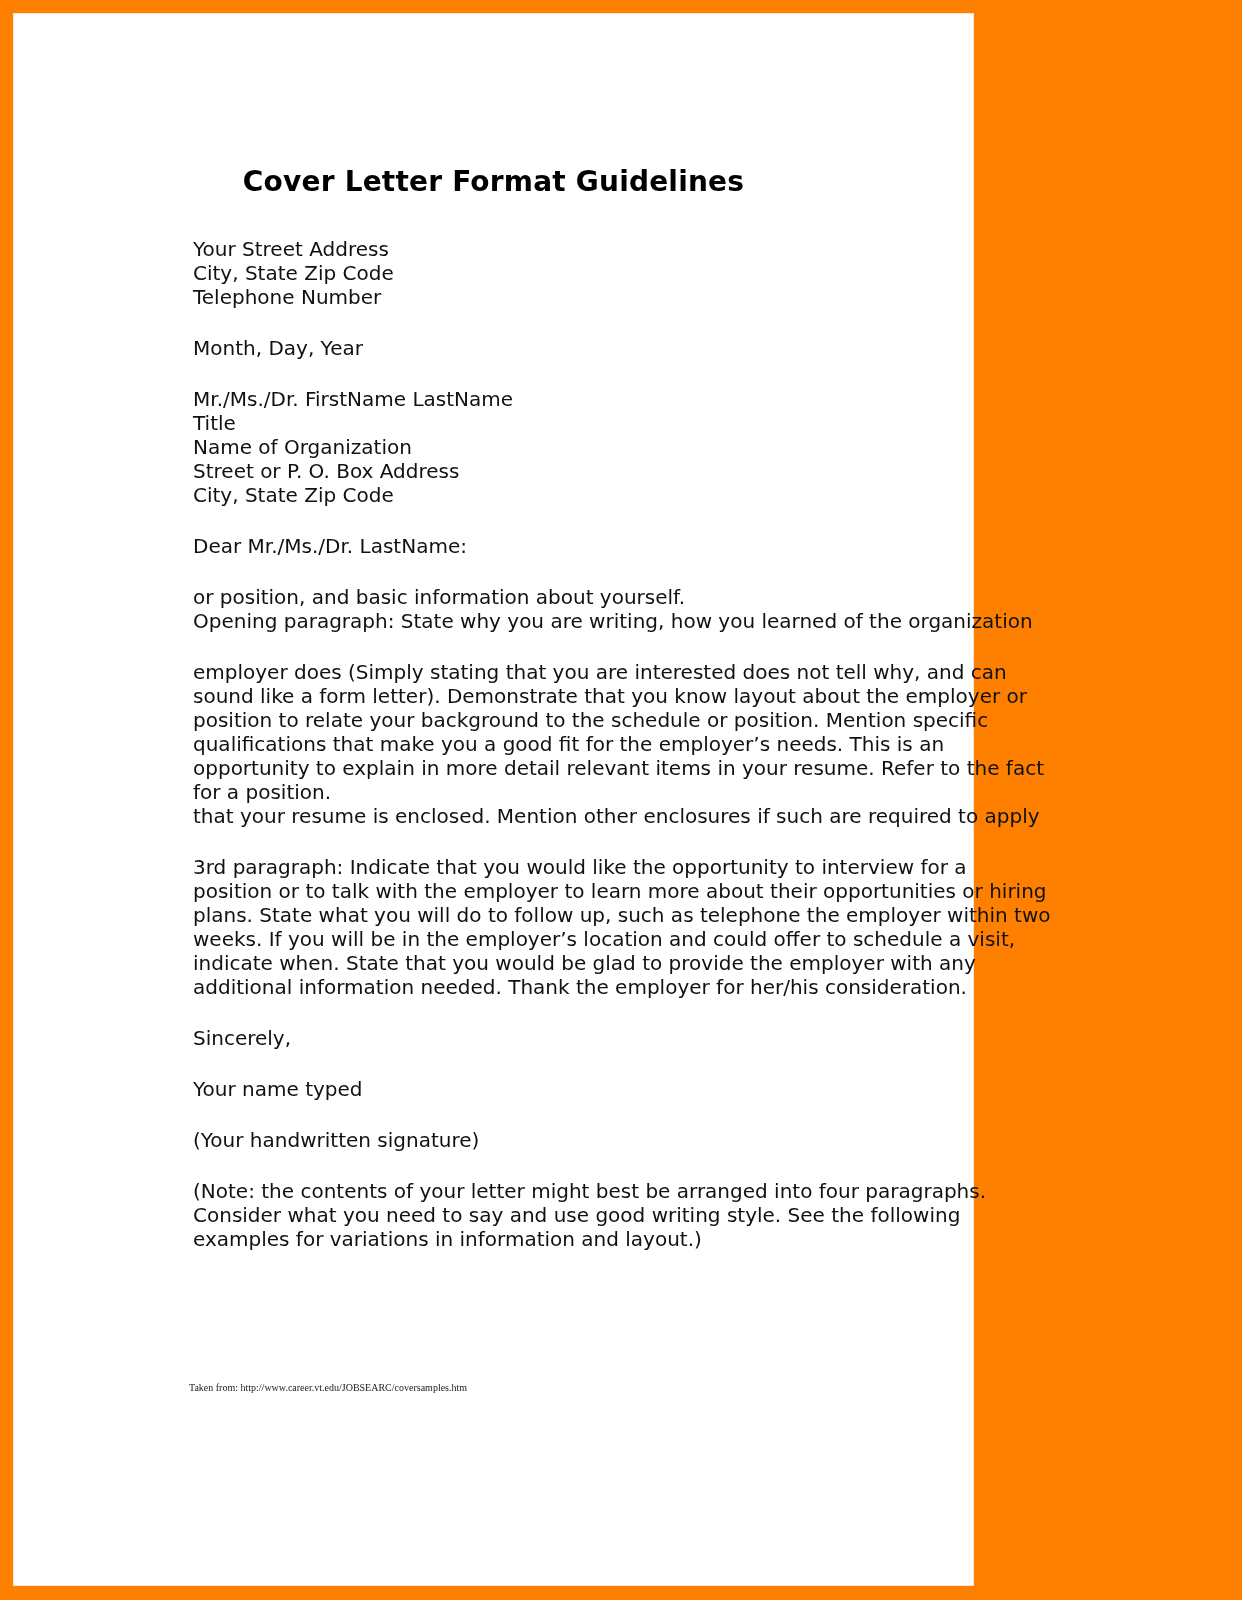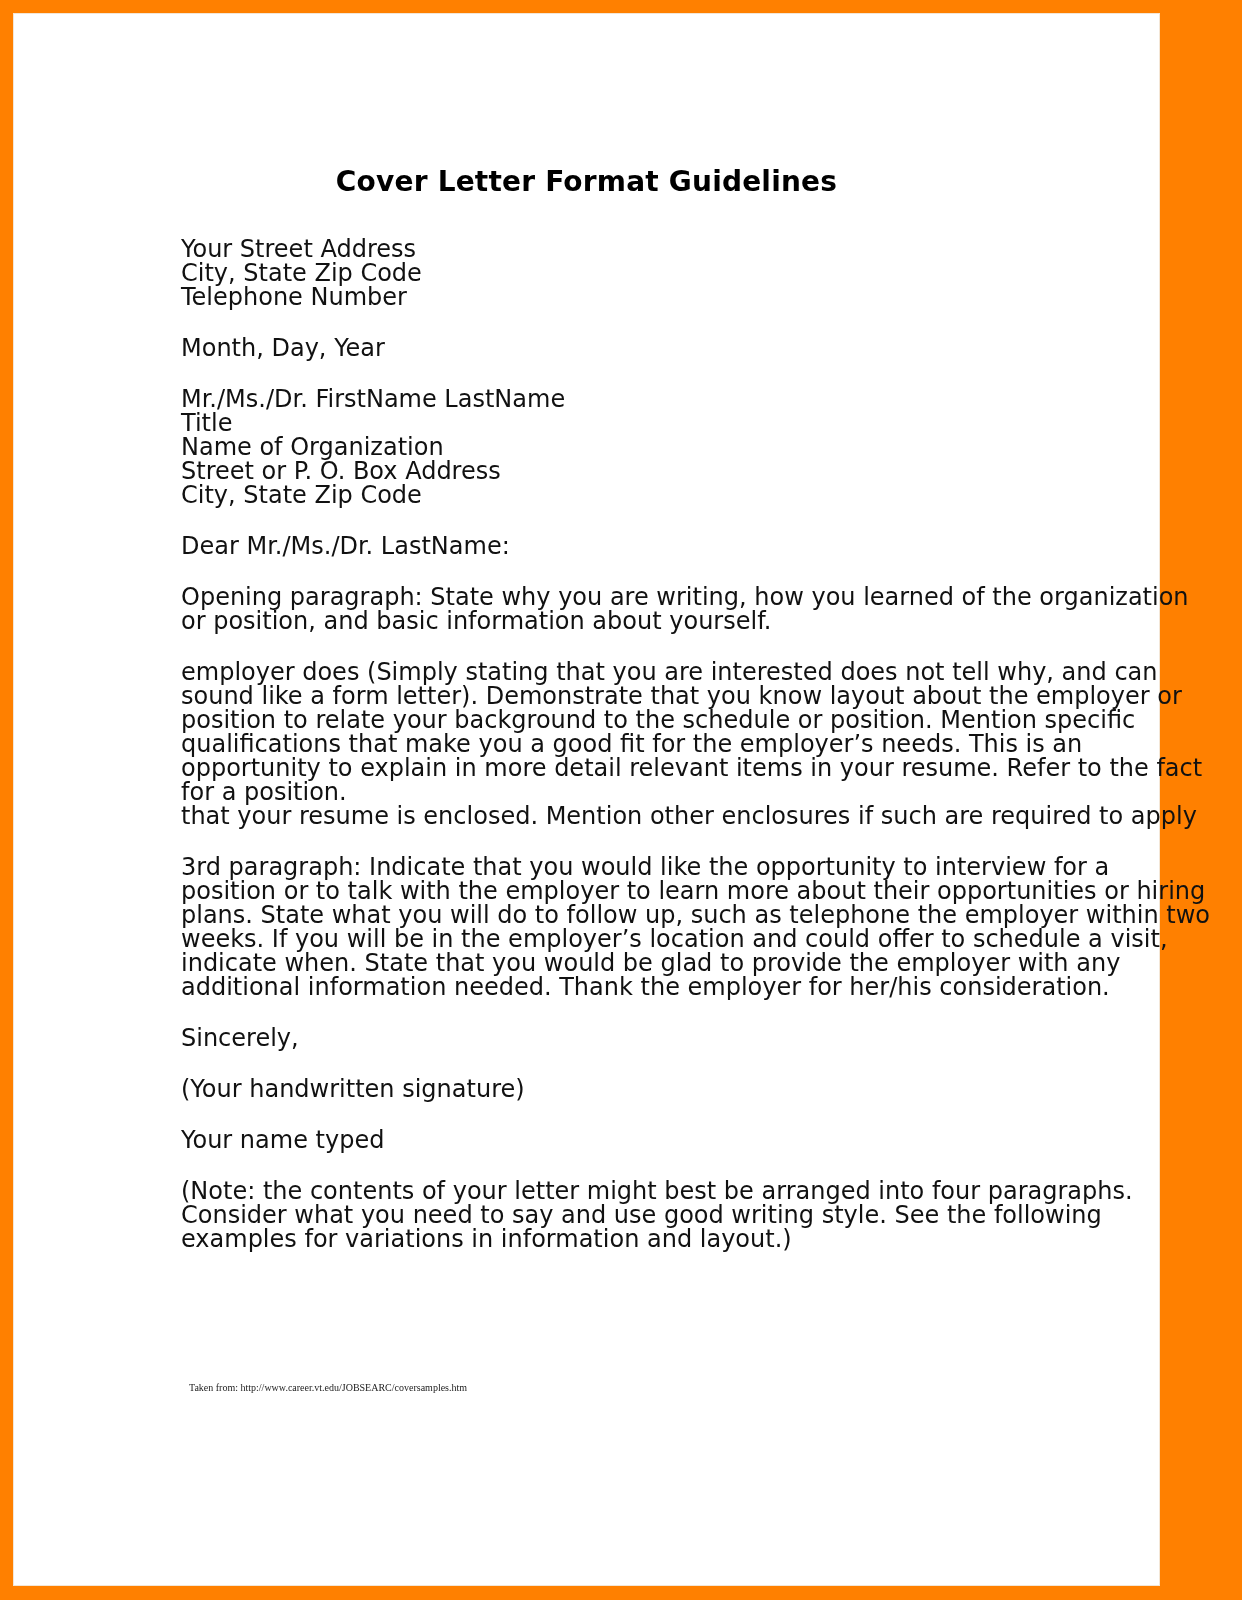--- a/index.html
+++ b/index.html
@@ -5,40 +5,40 @@
     html, body { margin: 0; padding: 0; }
     body {
       width: 1242px; height: 1600px;
       background: #ff8000;
       position: relative;
       overflow: hidden;
     }
     .page {
       position: absolute;
       left: 13px; top: 13px;
-      width: 1147px; height: 1573px;
+      width: 961px; height: 1573px;
       background: #ffffff;
       box-shadow: inset 0 0 0 1px #f3e6d6;
     }
     .title {
       position: absolute;
       left: 0; right: 0; top: 152px;
       text-align: center;
       font-family: "DejaVu Sans", sans-serif;
       font-weight: bold;
       font-size: 28px;
       color: #000;
       letter-spacing: 0.2px;
     }
     .body {
       position: absolute;
-      left: 168px; top: 224px;
+      left: 180px; top: 224px;
       width: 870px;
       font-family: "DejaVu Sans", sans-serif;
-      font-size: 24px;
+      font-size: 20px;
       line-height: 24px;
       color: #111;
     }
     .block { margin: 0 0 27px 0; }
     .line { display: block; white-space: nowrap; }
     .footer {
       position: absolute;
       left: 176px; top: 1369px;
       font-family: "Liberation Serif", serif;
       font-size: 10px;
@@ -68,22 +68,22 @@
       <span class="line">Name of Organization</span>
       <span class="line">Street or P. O. Box Address</span>
       <span class="line">City, State Zip Code</span>
     </div>
 
     <div class="block">
       <span class="line">Dear Mr./Ms./Dr. LastName:</span>
     </div>
 
     <div class="block">
+      <span class="line">or position, and basic information about yourself.</span>
       <span class="line">Opening paragraph: State why you are writing, how you learned of the organization</span>
-      <span class="line">or position, and basic information about yourself.</span>
     </div>
 
     <div class="block">
       <span class="line">employer does (Simply stating that you are interested does not tell why, and can</span>
       <span class="line">sound like a form letter). Demonstrate that you know layout about the employer or</span>
       <span class="line">position to relate your background to the schedule or position. Mention specific</span>
       <span class="line">qualifications that make you a good fit for the employer’s needs. This is an</span>
       <span class="line">opportunity to explain in more detail relevant items in your resume. Refer to the fact</span>
       <span class="line">for a position.</span>
       <span class="line">that your resume is enclosed. Mention other enclosures if such are required to apply</span>
@@ -96,25 +96,25 @@
       <span class="line">weeks. If you will be in the employer’s location and could offer to schedule a visit,</span>
       <span class="line">indicate when. State that you would be glad to provide the employer with any</span>
       <span class="line">additional information needed. Thank the employer for her/his consideration.</span>
     </div>
 
     <div class="block">
       <span class="line">Sincerely,</span>
     </div>
 
     <div class="block">
-      <span class="line">(Your handwritten signature)</span>
+      <span class="line">Your name typed</span>
     </div>
 
     <div class="block">
-      <span class="line">Your name typed</span>
+      <span class="line">(Your handwritten signature)</span>
     </div>
 
 
     <div class="block">
       <span class="line">(Note: the contents of your letter might best be arranged into four paragraphs.</span>
       <span class="line">Consider what you need to say and use good writing style. See the following</span>
       <span class="line">examples for variations in information and layout.)</span>
     </div>
   </div>
 

